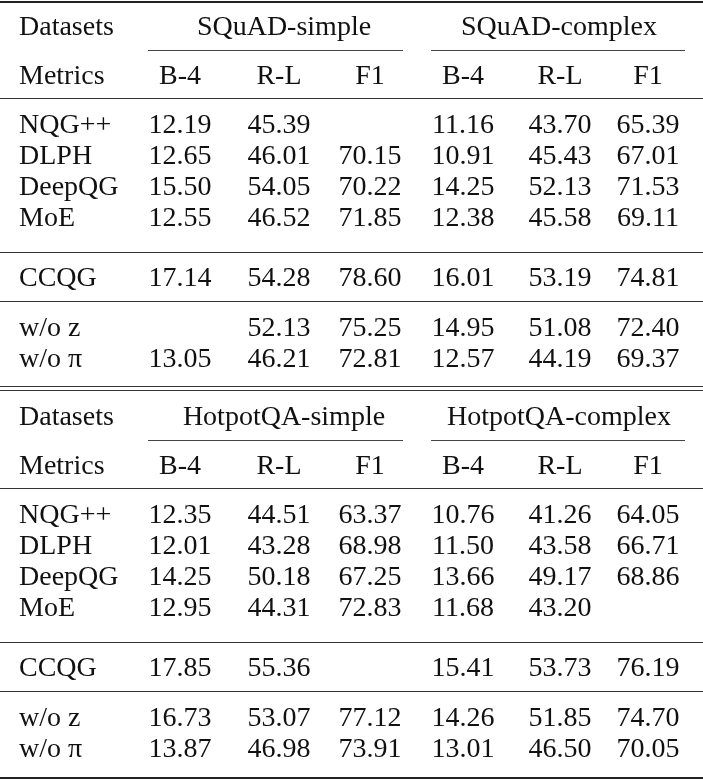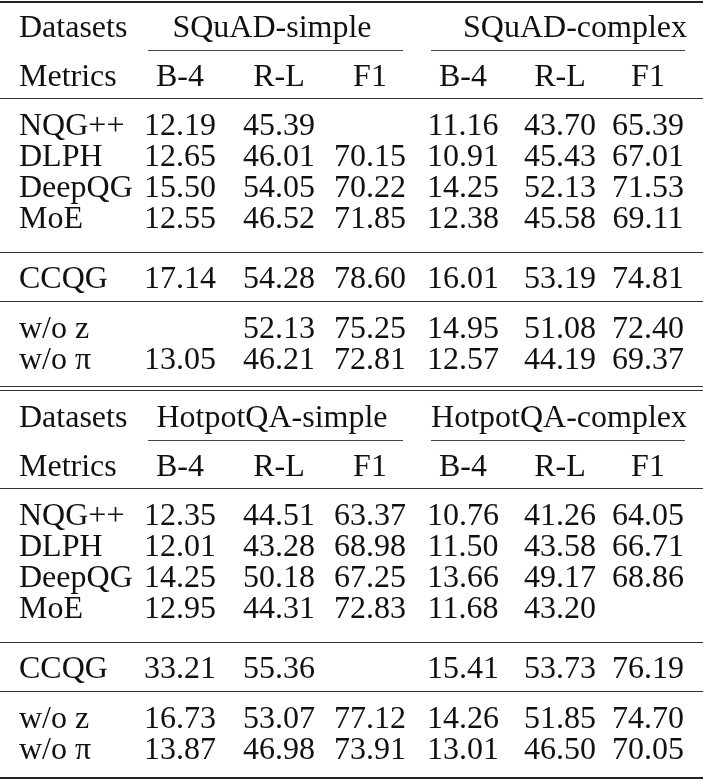--- a/index.html
+++ b/index.html
@@ -2,28 +2,28 @@
 <html><head>
 <meta charset="utf-8">
 <style>
   html, body { margin: 0; padding: 0; background: #ffffff; }
   body { width: 703px; height: 781px; overflow: hidden; position: relative;
          font-family: "Liberation Serif", "DejaVu Serif", serif; color: #111; }
   .rule { position: absolute; left: 0; width: 703px; background: #222; }
   .thick { height: 2px; }
   .thin { height: 1px; background: #333; }
   .cmid { position: absolute; height: 1px; background: #444; }
-  .row { position: absolute; left: 0; width: 703px; height: 36px; font-size: 32px; line-height: 36px; }
+  .row { position: absolute; left: 0; width: 703px; height: 36px; font-size: 28px; line-height: 36px; }
   .cell { position: absolute; top: 0; white-space: nowrap; }
   .label { left: 19px; }
   .num { text-align: center; width: 100px; }
   .c1 { left: 130px; } .c2 { left: 229px; } .c3 { left: 320px; }
   .c4 { left: 413px; } .c5 { left: 510px; } .c6 { left: 598px; }
   .grp { text-align: center; width: 256px; }
-  .g1 { left: 144px; } .g2 { left: 431px; text-align: right; }
+  .g1 { left: 156px; } .g2 { left: 431px; }
   .bold .num { font-weight: normal; }
 </style>
 </head>
 <body>
 
 <div id="root">
     <div class="rule thick" style="top:1px"></div>
     <div class="row" style="top:8px">
       <span class="cell label">Datasets</span>
       <span class="cell grp g1">SQuAD-simple</span>
@@ -154,21 +154,21 @@
       <span class="cell label">MoE</span>
       <span class="cell num c1">12.95</span>
       <span class="cell num c2">44.31</span>
       <span class="cell num c3">72.83</span>
       <span class="cell num c4">11.68</span>
       <span class="cell num c5">43.20</span>
     </div>
     <div class="rule thin" style="top:642px"></div>
     <div class="row bold" style="top:649px">
       <span class="cell label">CCQG</span>
-      <span class="cell num c1">33.21</span>
+      <span class="cell num c1">17.85</span>
       <span class="cell num c2">55.36</span>
       <span class="cell num c4">15.41</span>
       <span class="cell num c5">53.73</span>
       <span class="cell num c6">76.19</span>
     </div>
     <div class="rule thin" style="top:691px"></div>
     <div class="row " style="top:699px">
       <span class="cell label">w/o z</span>
       <span class="cell num c1">16.73</span>
       <span class="cell num c2">53.07</span>

